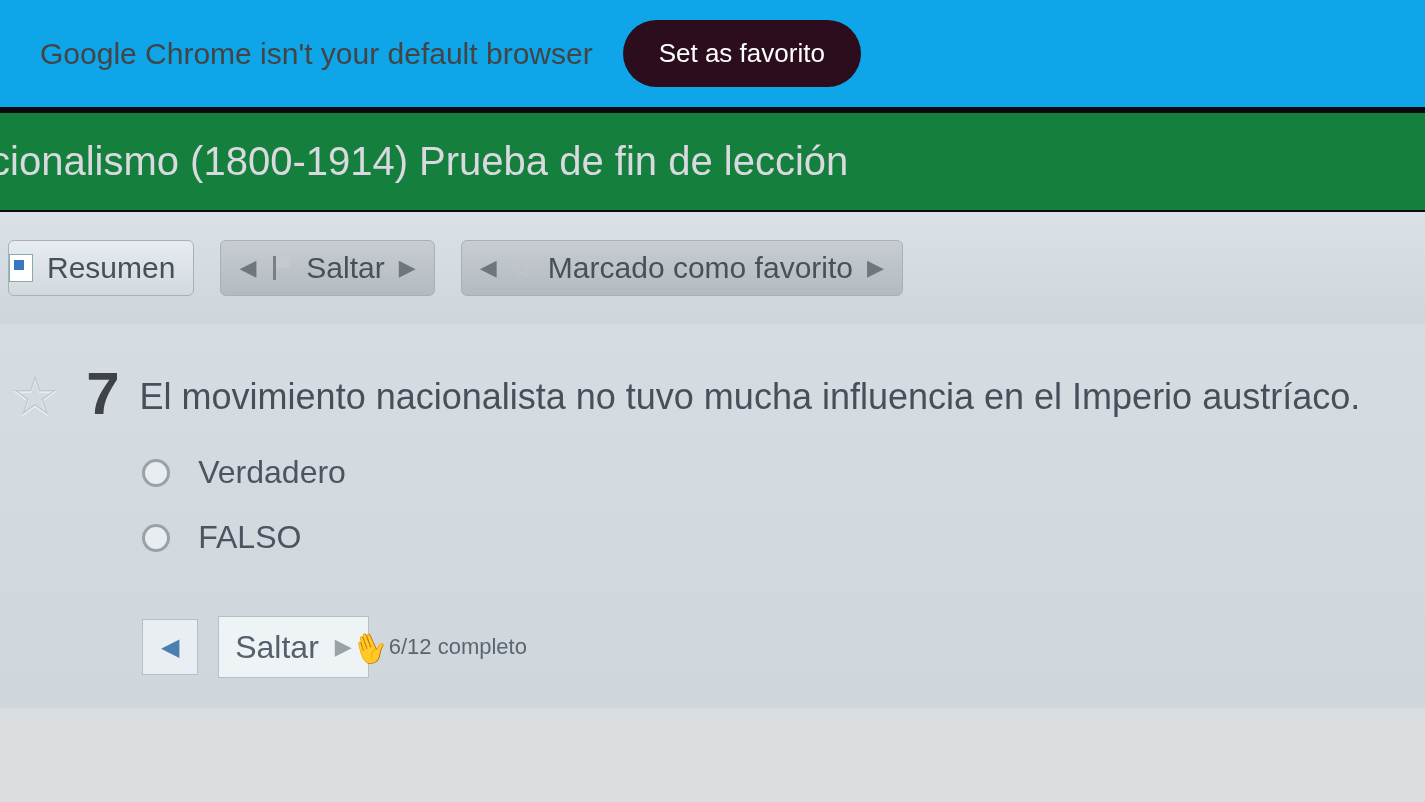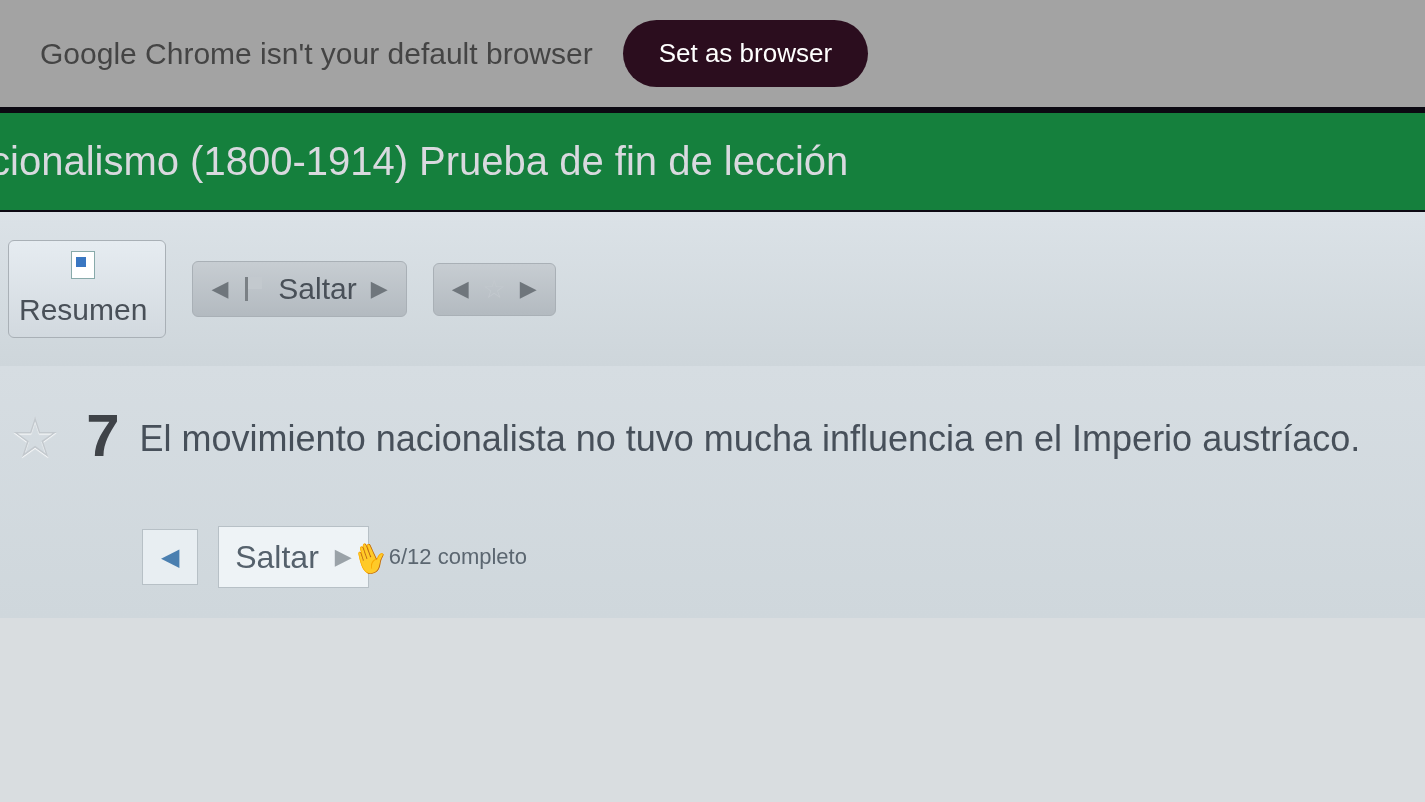--- a/index.html
+++ b/index.html
@@ -1,20 +1,20 @@
 <!DOCTYPE html>
 <html><head>
 <meta charset="utf-8">
 <style>
   * { box-sizing: border-box; margin: 0; padding: 0; }
   html, body { width: 1425px; height: 802px; font-family: Arial, Helvetica, sans-serif; background:#d9dde0; }
   
   .infobar {
     display:flex; align-items:center; gap:30px;
-    padding:20px 40px; background:#a3a3a3;
+    padding:20px 40px; background:#0ea5e9;
   }
   .infobar .msg { font-size:30px; color:#444; }
   .infobar .set-default {
     background:#2b0d1e; color:#fff; font-size:26px;
     padding:18px 36px; border:none; border-radius:40px;
     cursor:pointer;
   }
   
   .lesson-band {
     background:#15803d; color:#d9d9df;
@@ -28,21 +28,21 @@
     display:flex; align-items:center; gap:26px;
     padding:28px 0 28px 8px;
     background:linear-gradient(#dbe2e7,#ced6db);
   }
   .pill {
     display:flex; align-items:center; gap:14px;
     background:linear-gradient(#c7cdd2,#b3bac0);
     border:1px solid #a9b0b6; border-radius:6px;
     padding:10px 18px; font-size:30px; color:#495058;
   }
-  .pill.summary { background:linear-gradient(#e6ecf1,#d2d9df); padding-left:10px;flex-direction:column; }
+  .pill.summary { background:linear-gradient(#e6ecf1,#d2d9df); padding-left:0; }
   .pill .tri { font-size:22px; color:#6f767c; }
   .doc-icon {
     width:24px; height:28px; background:#fff; border:1px solid #8aa; position:relative;
   }
   .doc-icon::after{
     content:""; position:absolute; top:5px; left:4px; width:10px; height:10px; background:#3a77c2;
   }
   .flag-icon {
     width:22px; height:24px; display:inline-block; position:relative;
   }
@@ -93,21 +93,21 @@
     position:absolute; right:-22px; top:14px; font-size:30px; color:#555;
     transform:rotate(-20deg);
     pointer-events:none;
   }
 </style>
 </head>
 <body>
 
 <div class="infobar">
   <span class="msg">Google Chrome isn't your default browser</span>
-  <button class="set-default">Set as browser</button>
+  <button class="set-default">Set as favorito</button>
 </div>
 
 <div class="lesson-band">
   <span>cionalismo (1800-1914) Prueba de fin de lección</span>
 </div>
 
 <div class="toolbar">
   <div class="pill summary">
     <span class="doc-icon"></span>
     <span>Resumen</span>
@@ -116,30 +116,41 @@
   <div class="pill">
     <span class="tri">◀</span>
     <span class="flag-icon"></span>
     <span>Saltar</span>
     <span class="tri">▶</span>
   </div>
 
   <div class="pill">
     <span class="tri">◀</span>
     <span class="star-outline">☆</span>
+    <span>Marcado como favorito</span>
     <span class="tri">▶</span>
   </div>
 </div>
 
 <div class="qarea">
   <div class="fav-star">☆</div>
   <div class="qbody">
     <div class="qtop">
       <div class="qnum">7</div>
       <div class="qtext">El movimiento nacionalista no tuvo mucha influencia en el Imperio austríaco.</div>
+    </div>
+    <div class="opts">
+      <div class="opt">
+        <span class="radio"></span>
+        <span>Verdadero</span>
+      </div>
+      <div class="opt">
+        <span class="radio"></span>
+        <span>FALSO</span>
+      </div>
     </div>
 
     <div class="skiprow">
       <div class="sq">◀</div>
       <div class="skip-box">
         <span>Saltar</span>
         <span class="tri">▶</span>
         <span class="cursor">✋</span>
       </div>
       <span class="progress">6/12 completo</span>

